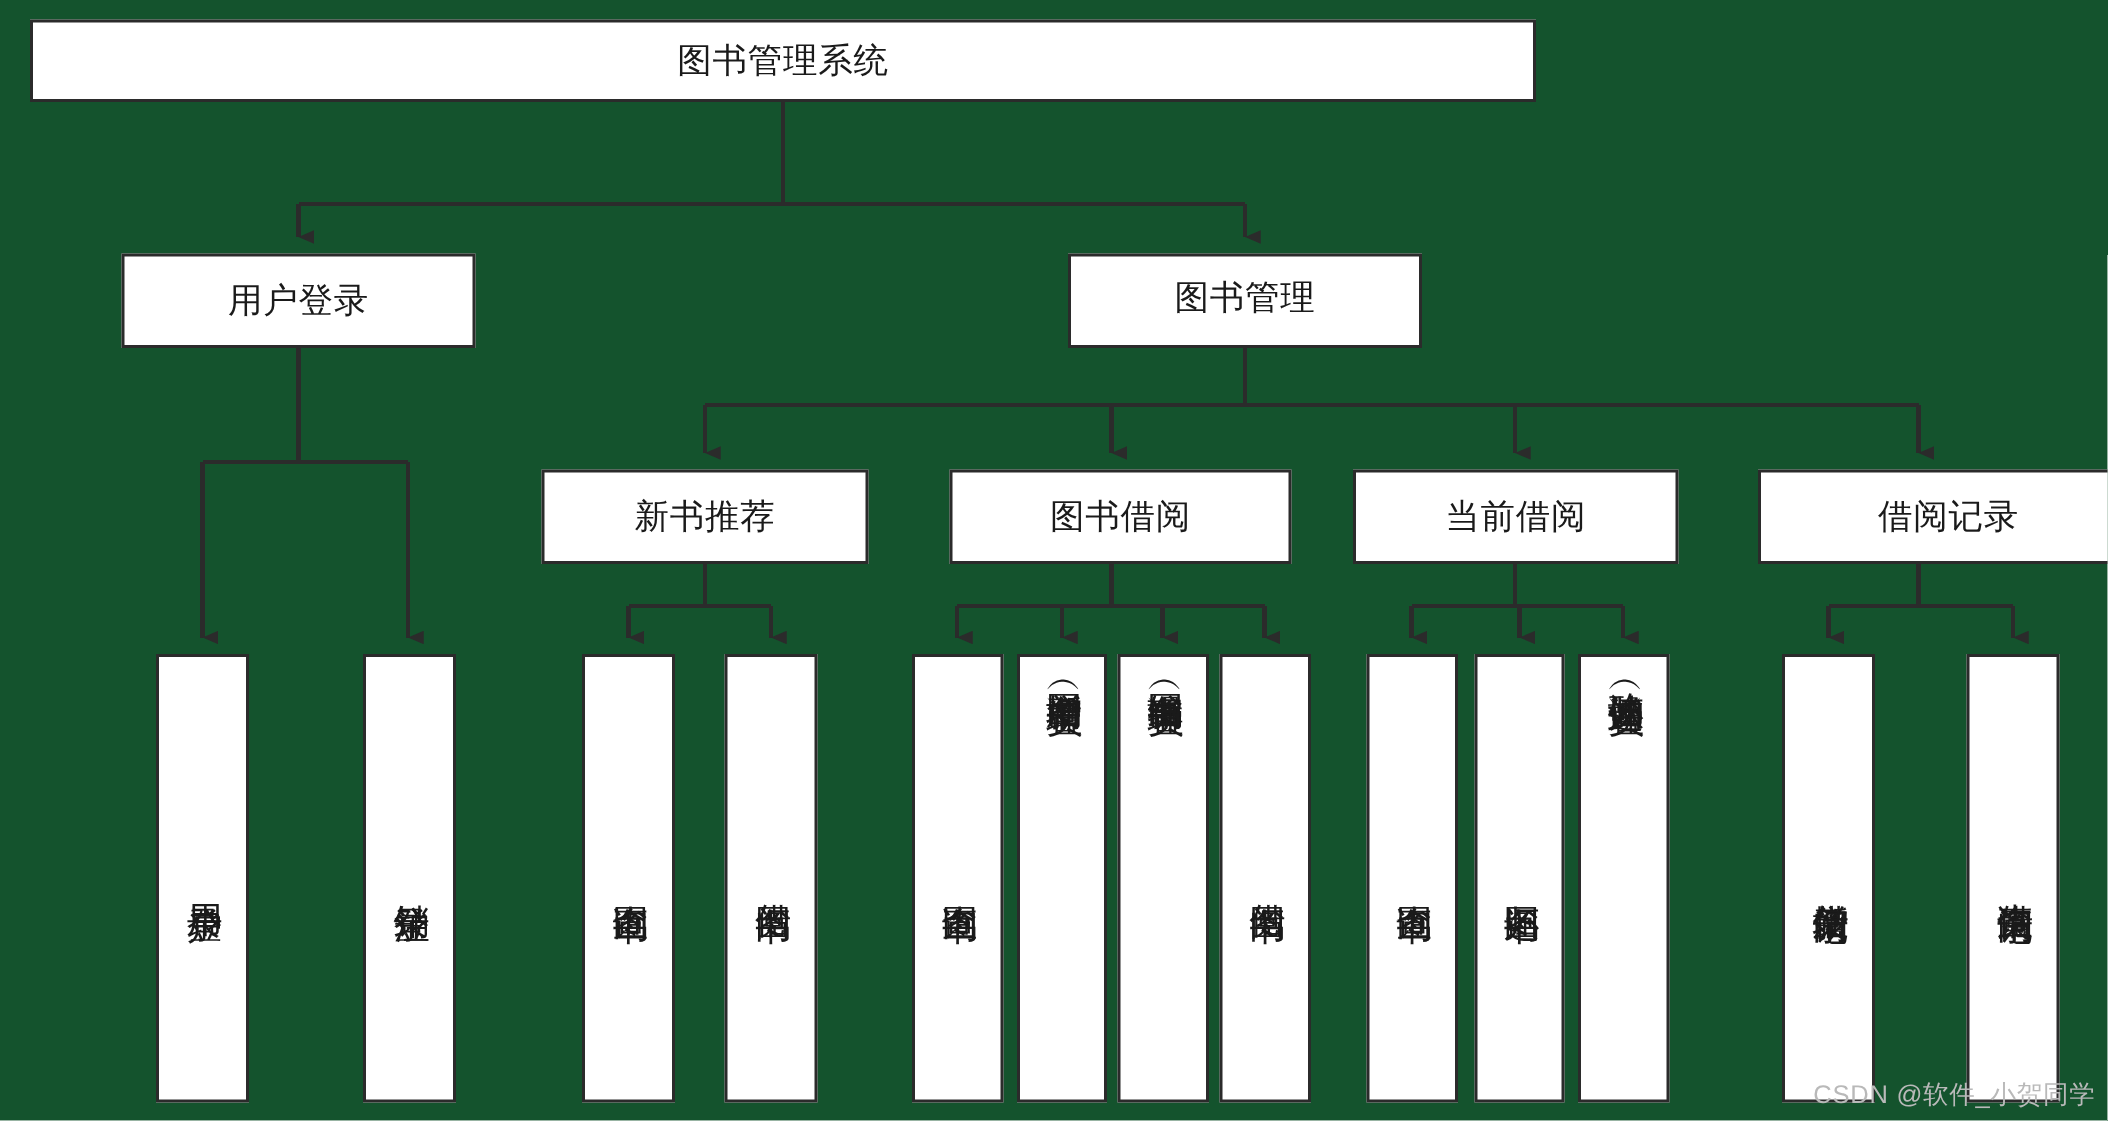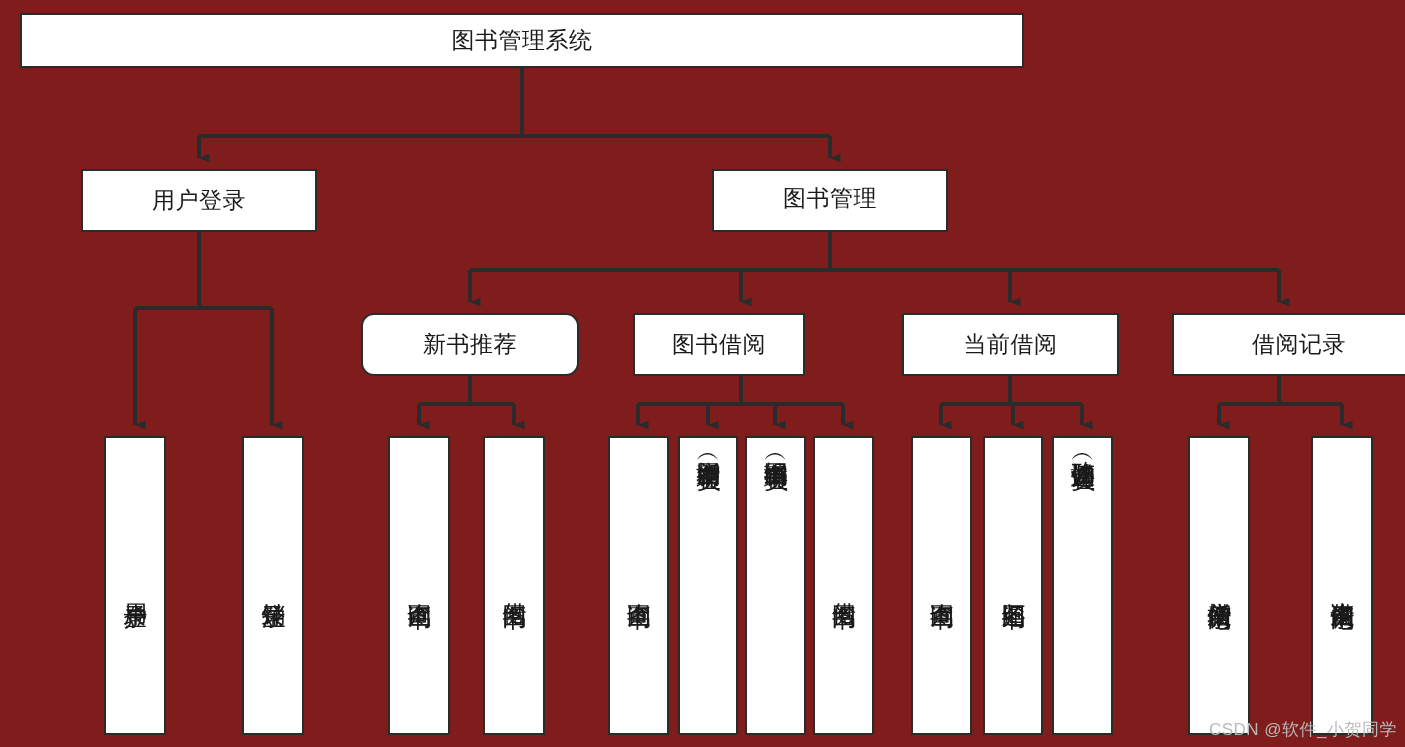--- a/index.html
+++ b/index.html
@@ -10,21 +10,21 @@
   body {
     width: 1405px;
     height: 747px;
     font-family: "Liberation Sans", "DejaVu Sans", sans-serif;
     overflow: hidden;
   }
   #diagram-root {
     position: relative;
     width: 1405px;
     height: 747px;
-    background: #7f1d1d;
+    background: #14532d;
   }
   svg.diagram-canvas {
     position: absolute;
     left: 0;
     top: 0;
     width: 1405px;
     height: 747px;
   }
   .node-box {
     position: absolute;
@@ -131,24 +131,24 @@
     <span class="node-label">图书管理系统</span>
   </div>
 
   <div class="node-box horizontal" style="left: 81px; top: 169px; width: 236px; height: 63px;">
     <span class="node-label">用户登录</span>
   </div>
   <div class="node-box horizontal" style="left: 712px; top: 169px; width: 236px; height: 63px; font-family: Liberation Mono, monospace;">
     <span class="node-label">图书管理</span>
   </div>
 
-  <div class="node-box horizontal" style="left: 361px; top: 313px; width: 218px; height: 63px; border-radius: 13px;">
+  <div class="node-box horizontal" style="left: 361px; top: 313px; width: 218px; height: 63px;">
     <span class="node-label">新书推荐</span>
   </div>
-  <div class="node-box horizontal" style="left: 633px; top: 313px; width: 172px; height: 63px; font-family: Liberation Serif, serif;">
+  <div class="node-box horizontal" style="left: 633px; top: 313px; width: 228px; height: 63px; font-family: Liberation Serif, serif;">
     <span class="node-label">图书借阅</span>
   </div>
   <div class="node-box horizontal" style="left: 902px; top: 313px; width: 217px; height: 63px;">
     <span class="node-label">当前借阅</span>
   </div>
   <div class="node-box horizontal" style="left: 1172px; top: 313px; width: 254px; height: 63px;">
     <span class="node-label">借阅记录</span>
   </div>
 
   <div class="node-box vertical centered" style="left: 104px; top: 436px; width: 62px; height: 299px;">

